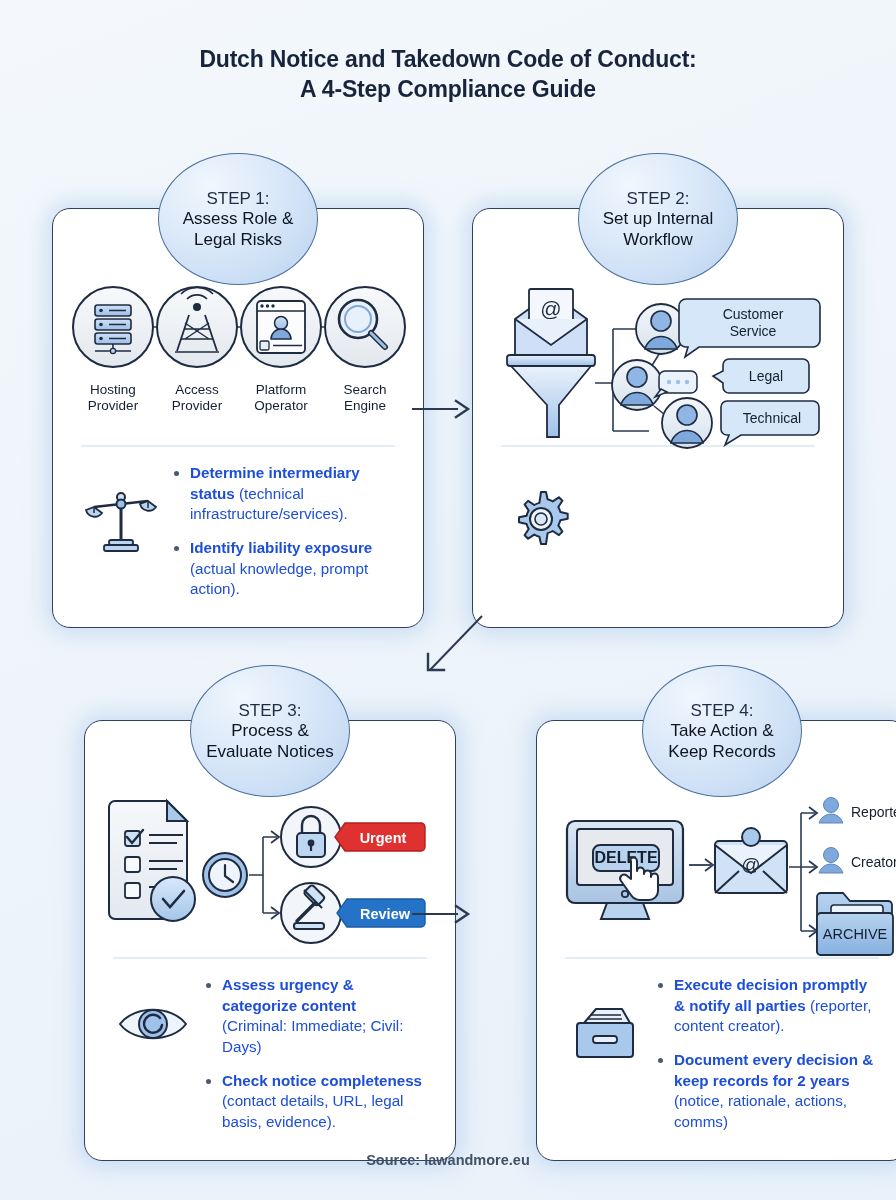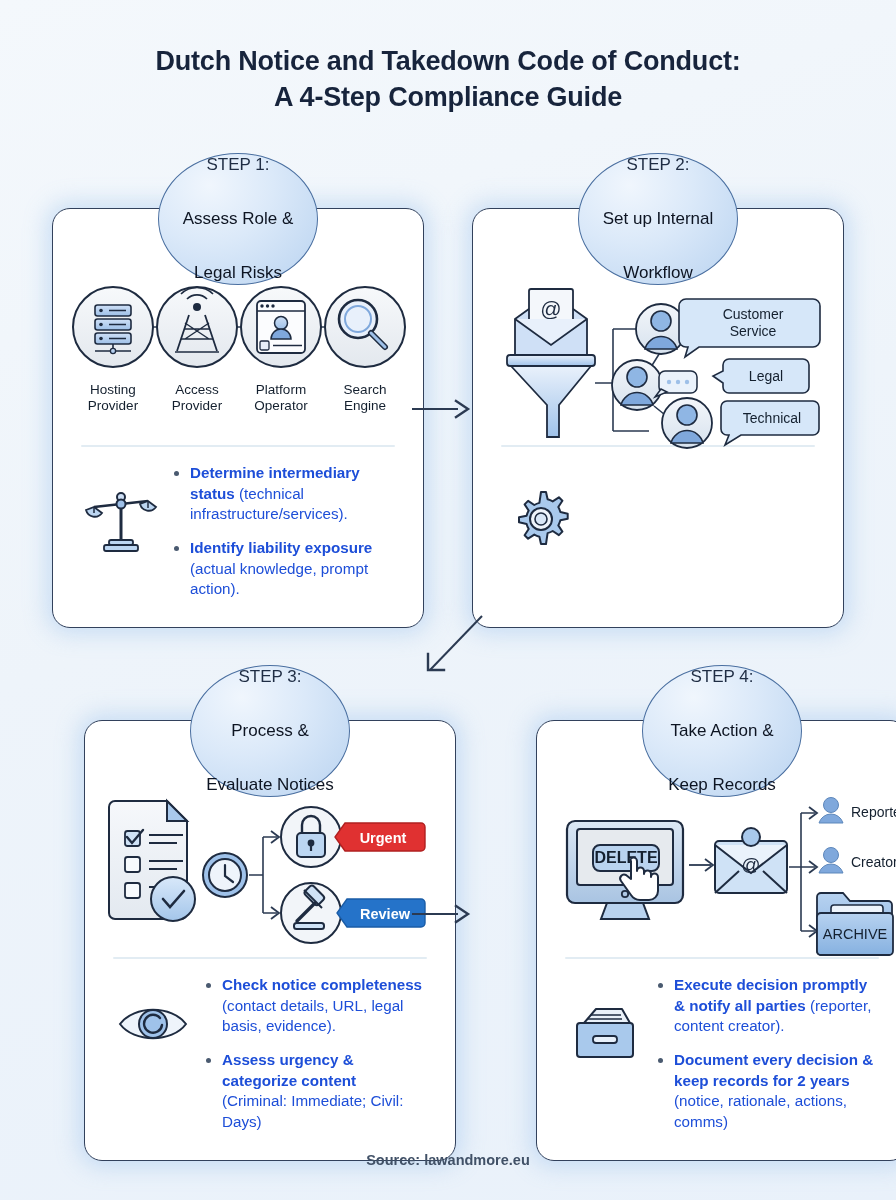--- a/index.html
+++ b/index.html
@@ -8,21 +8,21 @@
     font-family: "Liberation Sans", sans-serif;
     background: linear-gradient(160deg, #f4f8fc 0%, #eef4fa 45%, #e9f1fa 100%);
     overflow: hidden;
   }
   .page { position: relative; width: 896px; height: 1200px; }
 
   
   .title {
     text-align: center;
     padding-top: 44px;
-    font-size: 27px;
+    font-size: 23px;
     font-weight: bold;
     color: #17243c;
     line-height: 1.32;
     letter-spacing: -0.2px;
   }
   .title .l2 { display: block; }
 
   
   .grid {
     position: absolute;
@@ -49,21 +49,21 @@
   
   .bubble {
     position: absolute;
     top: -56px; left: 50%;
     transform: translateX(-50%);
     width: 160px; height: 132px;
     border-radius: 50%;
     border: 1.6px solid #4a6fa0;
     background: radial-gradient(ellipse at 32% 24%, #f0f6fd 0%, #dbe9f9 42%, #b9d3f0 100%);
     display: flex; flex-direction: column;
-    align-items: center; justify-content: space-between;
+    align-items: center; justify-content: center;
     z-index: 4;
     text-align: center;
   }
   .bubble .sn {
     font-size: 17px; color: #1f2d44; font-weight: 500; line-height: 1.25;
   }
   .bubble .st {
     font-size: 17px; color: #0d1422; font-weight: normal; line-height: 1.22;
     padding: 0 6px;
   }
@@ -427,22 +427,22 @@
 
         <div class="body">
           <div class="bicon">
             <svg width="74" height="46" viewBox="0 0 74 46">
               <path d="M4 23 C18 4, 56 4, 70 23 C56 42, 18 42, 4 23 z" fill="#eef4fb" stroke="#1e2b40" stroke-width="2"></path>
               <circle cx="37" cy="23" r="14" fill="#9fc2ea" stroke="#1e2b40" stroke-width="2"></circle>
               <path d="M44 17 a9 9 0 1 0 2 7" fill="none" stroke="#1e2b40" stroke-width="2.4" stroke-linecap="round"></path>
             </svg>
           </div>
           <ul class="bullets">
+            <li><b>Assess urgency &amp; categorize content</b><span> (Criminal: Immediate; Civil: Days)</span></li>
             <li><b>Check notice completeness</b><span> (contact details, URL, legal basis, evidence).</span></li>
-            <li><b>Assess urgency &amp; categorize content</b><span> (Criminal: Immediate; Civil: Days)</span></li>
           </ul>
         </div>
       </div>
 
       <div class="card tall">
         <div class="bubble">
           <div class="sn">STEP 4:</div>
           <div class="st">Take Action &amp;</div>
           <div class="st">Keep Records</div>
         </div>

